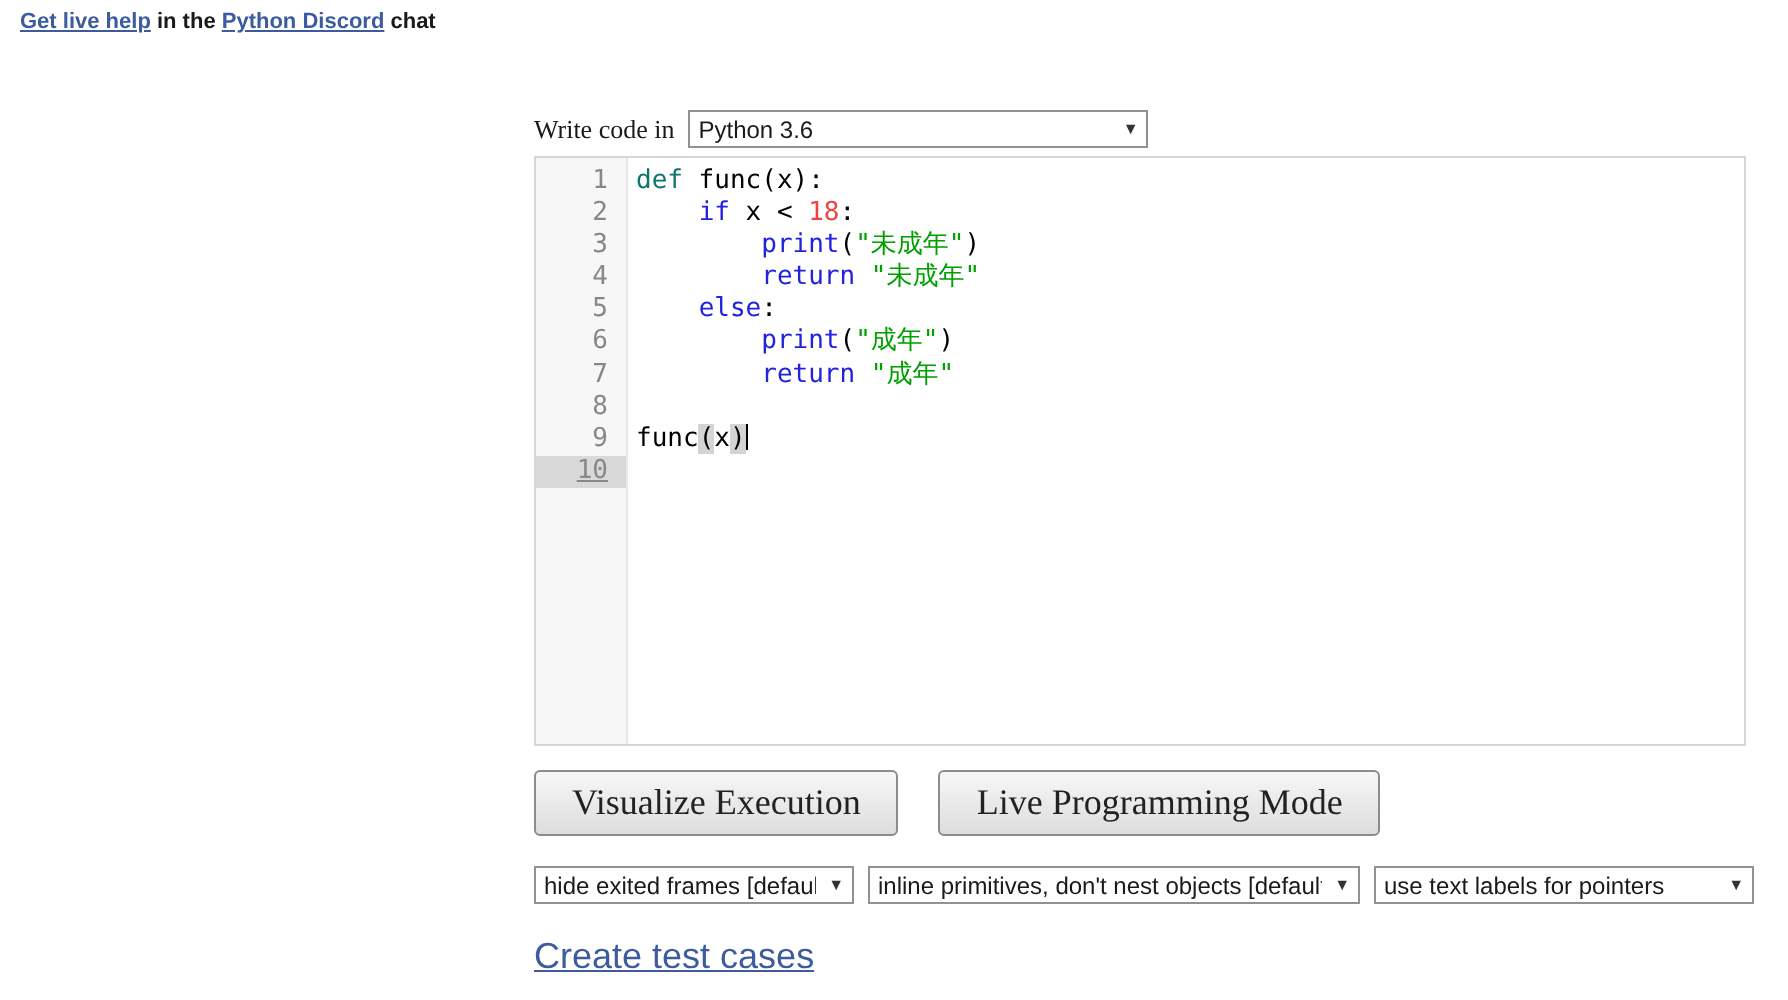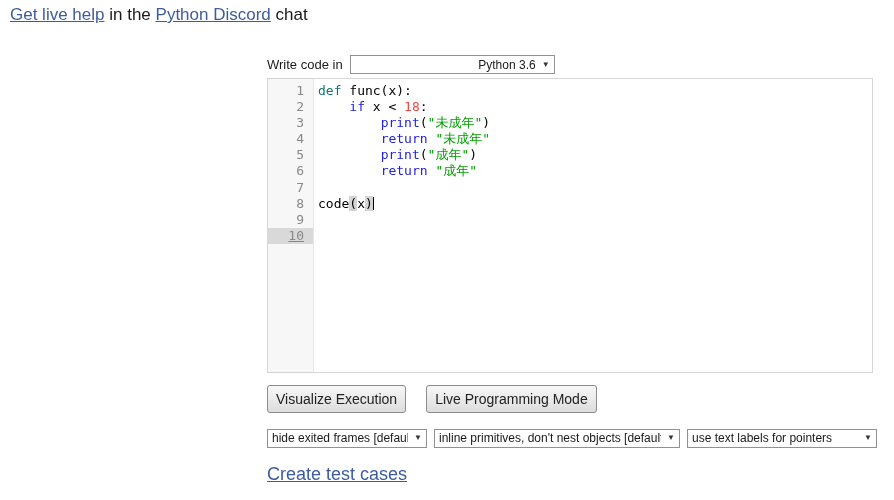--- a/index.html
+++ b/index.html
@@ -10,54 +10,54 @@
     position: relative;
     font-family: "Liberation Sans", sans-serif;
     color: #1a1a1a;
     overflow: hidden;
   }
   a { color: #3D5C9F; text-decoration: underline; cursor: pointer; }
 
   
   .help-line {
     position: absolute; left: 10px; top: 5px;
-    font-size: 17px; color: #1a1a1a;
+    font-size: 11px; color: #1a1a1a; font-weight: bold;
   }
 
   
   .main {
     position: absolute; left: 267px; top: 0;
     width: 606px;
   }
 
   .write-row {
     margin-top: 55px; height: 19px;
     display: flex; align-items: center;
     font-size: 13px;
   }
-  .write-row .lbl { margin-right: 7px; }
+  .write-row .lbl { margin-right: 7px; font-family: Liberation Serif, serif; }
 
   
   .sel-wrap { position: relative; display: inline-block; }
   select {
     -webkit-appearance: none; appearance: none;
     border: 1px solid #919191; border-radius: 0;
     background: #ffffff; color: #1a1a1a;
     height: 19px; font-size: 12px;
     padding: 0 18px 0 4px;
     font-family: "Liberation Sans", sans-serif;
     cursor: pointer;
   }
   .sel-arrow {
     position: absolute; right: 5px; top: 50%;
     transform: translateY(-52%);
     font-size: 8px; color: #333; pointer-events: none;
     line-height: 1;
   }
-  .lang-select { width: 205px; text-align: right; }
+  .lang-select { width: 230px; }
 
   
   .editor {
     margin-top: 4px; height: 295px;
     border: 1px solid #d5d5d5;
     display: flex;
     font-family: "DejaVu Sans Mono", "Liberation Mono", monospace;
     font-size: 13px;
     background: #ffffff;
     cursor: text;
@@ -81,23 +81,23 @@
     white-space: pre; color: #000;
   }
   .cur {
     display: inline-block; width: 0; height: 13px;
     border-left: 1px solid #000; vertical-align: -2px;
   }
 
   
   .btn-row { margin-top: 12px; display: flex; gap: 20px; }
   .btn {
-    font-family: Liberation Sans, sans-serif;
-    font-size: 14px; color: #222;
-    padding: 5px 8px;
+    font-family: Liberation Serif, serif;
+    font-size: 18px; color: #222;
+    padding: 5px 18px;
     background: linear-gradient(#f7f7f7, #dddddd);
     border: 1px solid #8c8c8c; border-radius: 3px;
     cursor: pointer;
   }
 
   
   .opts-row { margin-top: 15px; display: flex; gap: 7px; }
   .opt-frames   { width: 160px; }
   .opt-objects  { width: 246px; }
   .opt-pointers { width: 190px; }
@@ -139,24 +139,25 @@
         <div class="ln">7</div>
         <div class="ln">8</div>
         <div class="ln">9</div>
         <div class="ln active">10</div>
       </div>
     <div class="code">
         <div class="cl"><span style="color: #0f766e;">def</span><span style="color: rgb(0, 0, 0); margin-top: 15px;"> func(x):</span></div>
         <div class="cl"><span style="color: rgb(0, 0, 0);">    </span><span style="color: rgb(34, 34, 221); margin-top: 28px;">if</span><span style="color: rgb(0, 0, 0);"> x &lt; </span><span style="color: #ef4444;">18</span><span style="color: rgb(0, 0, 0);">:</span></div>
         <div class="cl"><span style="color: rgb(0, 0, 0);">        </span><span style="color: rgb(34, 34, 221);">print</span><span style="color: rgb(0, 0, 0);">(</span><span style="color: rgb(0, 160, 0);">"未成年"</span><span style="color: rgb(0, 0, 0);">)</span></div>
         <div class="cl"><span style="color: rgb(0, 0, 0);">        </span><span style="color: rgb(34, 34, 221);">return</span><span style="color: rgb(0, 0, 0);"> </span><span style="color: rgb(0, 160, 0);">"未成年"</span></div>
+        <div class="cl"><span style="color: rgb(0, 0, 0);">    </span><span style="color: rgb(34, 34, 221);">else</span><span style="color: rgb(0, 0, 0);">:</span></div>
         <div class="cl"><span style="color: rgb(0, 0, 0);">        </span><span style="color: rgb(34, 34, 221);">print</span><span style="color: rgb(0, 0, 0);">(</span><span style="color: rgb(0, 160, 0);">"成年"</span><span style="color: rgb(0, 0, 0);">)</span></div>
         <div class="cl"><span style="color: rgb(0, 0, 0);">        </span><span style="color: rgb(34, 34, 221);">return</span><span style="color: rgb(0, 0, 0);"> </span><span style="color: rgb(0, 160, 0);">"成年"</span></div>
         <div class="cl"></div>
-        <div class="cl"><span style="color: rgb(0, 0, 0);">code</span><span style="color: rgb(0, 0, 0); background: rgb(212, 212, 212);">(</span><span style="color: rgb(0, 0, 0);">x</span><span style="color: rgb(0, 0, 0); background: rgb(212, 212, 212);">)</span><span class="cur"></span></div>
+        <div class="cl"><span style="color: rgb(0, 0, 0);">func</span><span style="color: rgb(0, 0, 0); background: rgb(212, 212, 212);">(</span><span style="color: rgb(0, 0, 0);">x</span><span style="color: rgb(0, 0, 0); background: rgb(212, 212, 212);">)</span><span class="cur"></span></div>
       </div>
   </div>
 
   <div class="btn-row">
     <button class="btn">Visualize Execution</button>
     <button class="btn">Live Programming Mode</button>
   </div>
 
   <div class="opts-row">
     <span class="sel-wrap">

